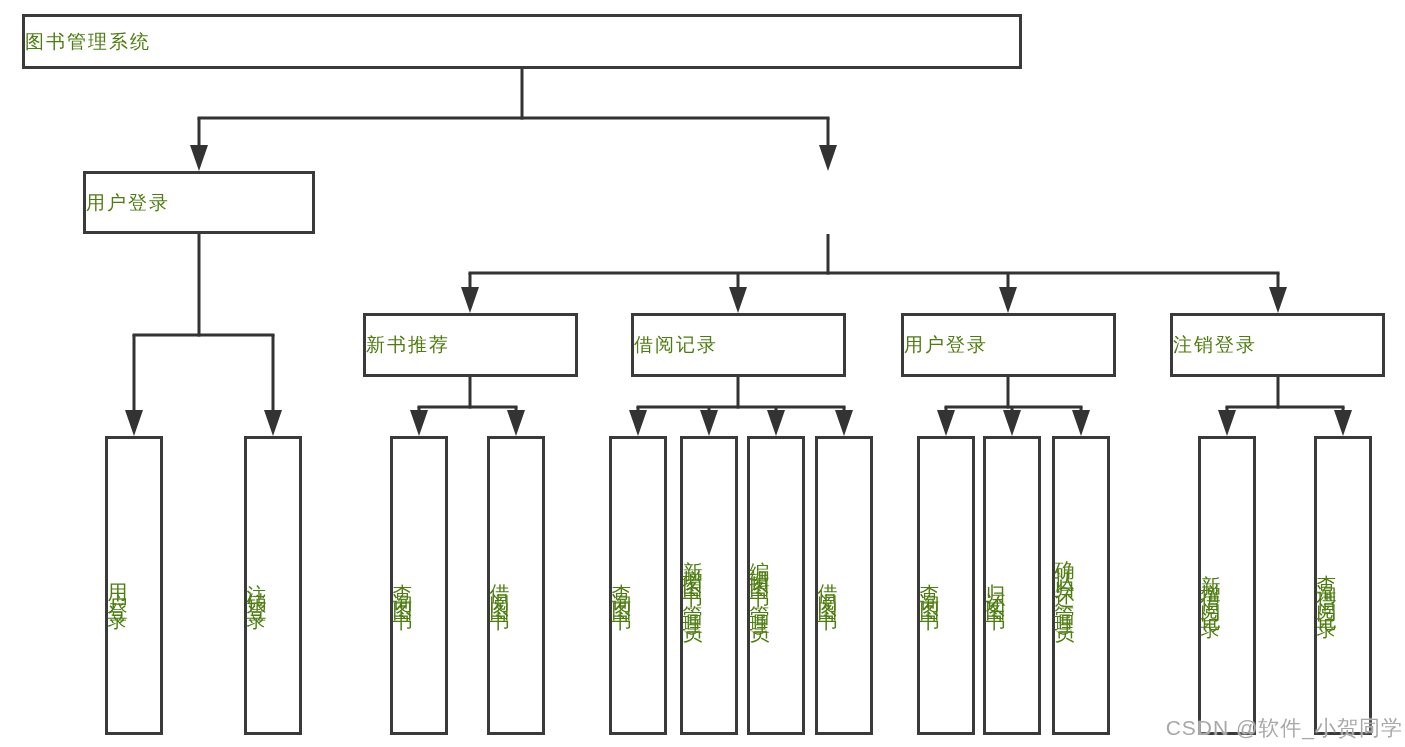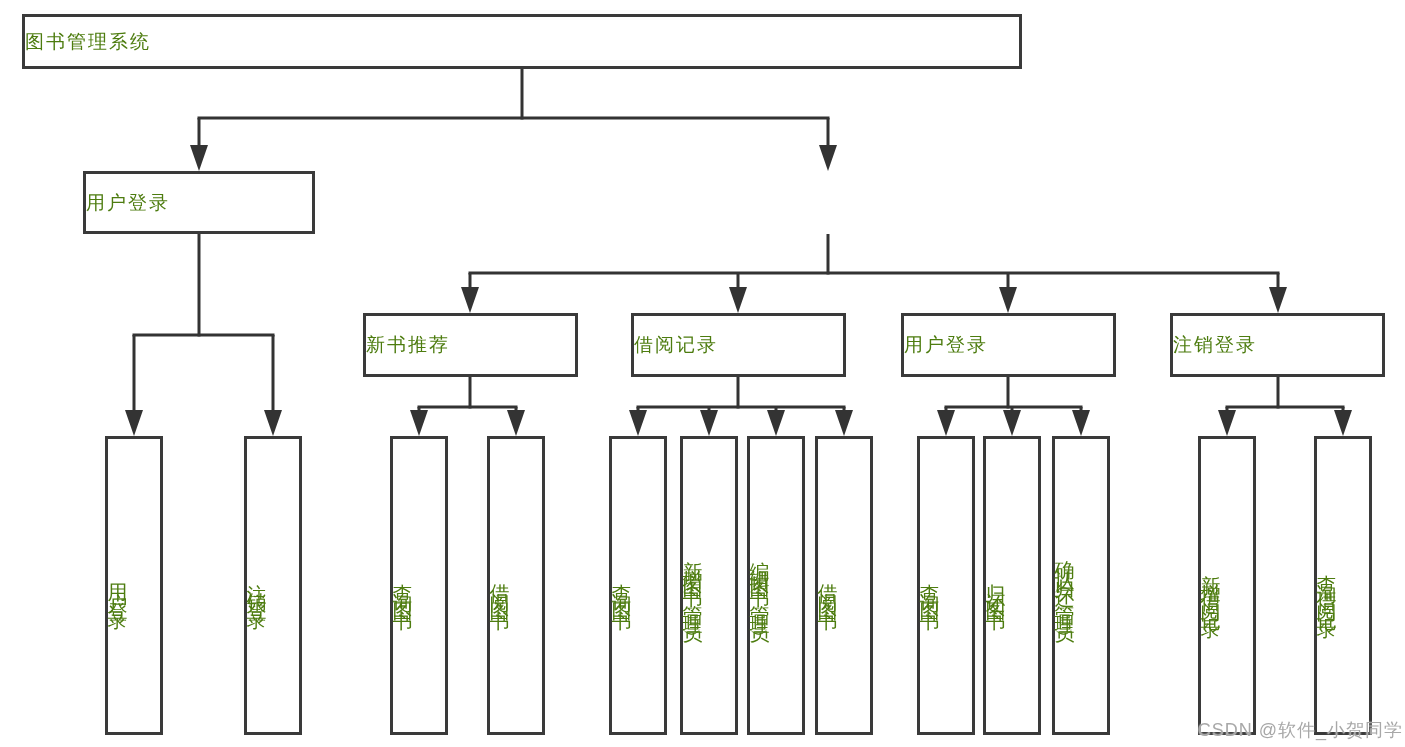--- a/index.html
+++ b/index.html
@@ -11,21 +11,21 @@
     display:flex;align-items:center;justify-content:flex-start;
     box-sizing:border-box;color:#4d7c0f;font-size:19px;letter-spacing:2px;
   }
   .vnode{font-size:20px;letter-spacing:0;}
   .vnode .lbl{
     writing-mode:vertical-rl;text-orientation:mixed;
     letter-spacing:9px;line-height:1;white-space:nowrap;
   }
   #watermark{
     position:absolute;right:2px;bottom:5px;
-    font-size:18px;color:#a8a8a8;letter-spacing:1px;
+    font-size:21px;color:#a8a8a8;letter-spacing:1px;
     text-shadow:0 0 2px #ffffff;white-space:nowrap;
   }
 </style>
 </head>
 <body>
 
 <div id="canvas">
 
   <svg id="edges" xmlns="http://www.w3.org/2000/svg" width="1405" height="747">
       <g>

